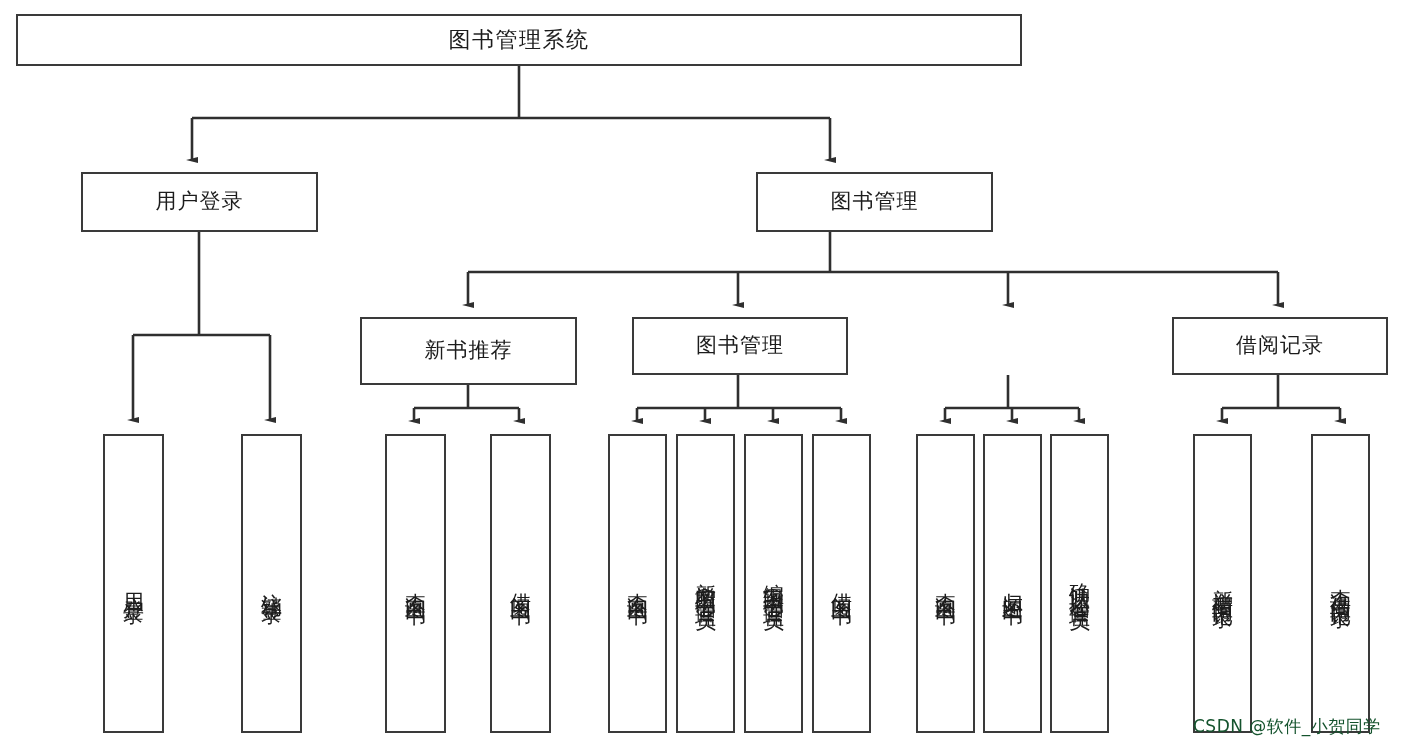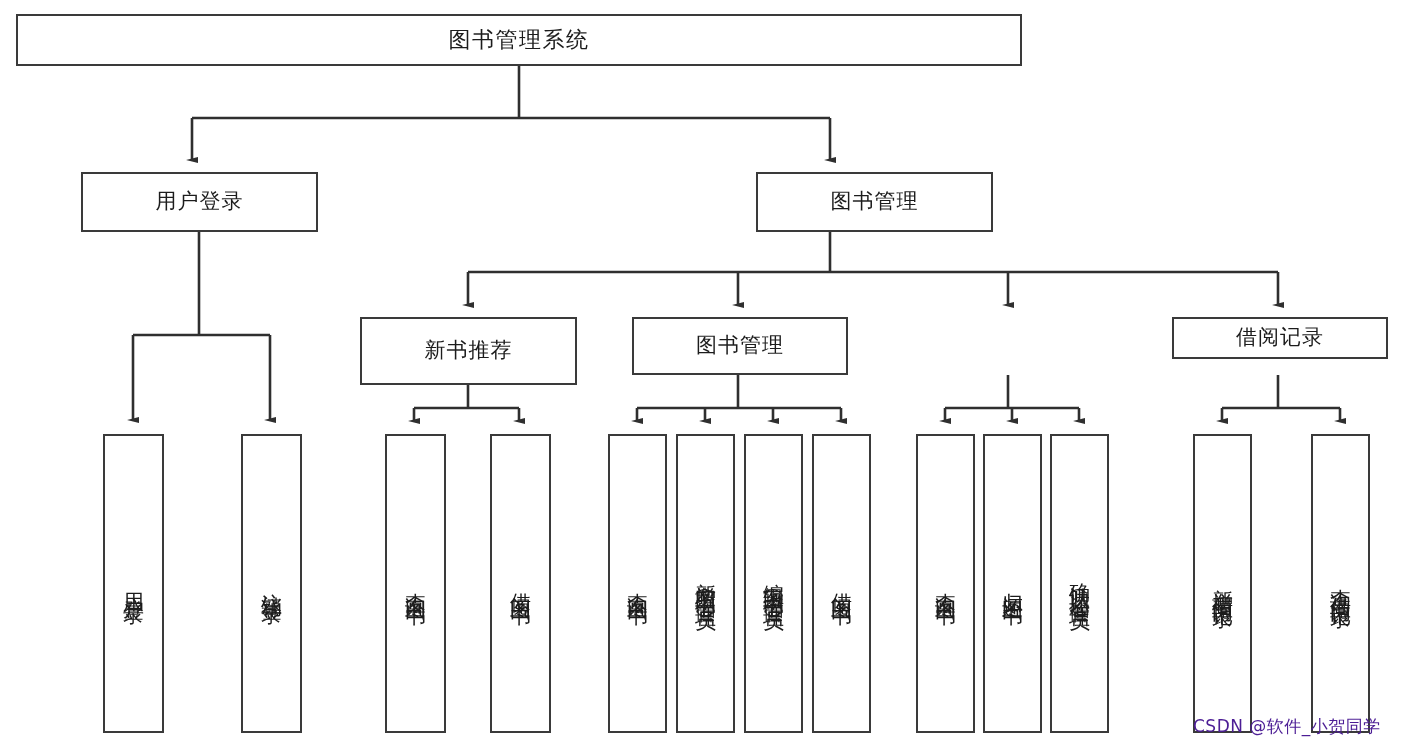--- a/index.html
+++ b/index.html
@@ -56,21 +56,21 @@
     justify-content: center;
     white-space: nowrap;
   }
   .node.vert .vtext {
     writing-mode: vertical-rl;
     text-orientation: upright;
     display: block;
   }
   .watermark {
     position: absolute;
-    color: #4c1d95;
+    color: #14532d;
     font-size: 17px;
     letter-spacing: 0.5px;
     white-space: nowrap;
     user-select: none;
   }
 </style>
 </head>
 <body>
 
 <div id="diagram-root">
@@ -135,21 +135,21 @@
   <div class="node horiz" style="left:712px; top:172px; width:237px; height:60px;margin-left:44px;">
     <span>图书管理</span>
   </div>
 
   <div class="node horiz" style="left:360px; top:317px; width:217px; height:68px;">
     <span>新书推荐</span>
   </div>
   <div class="node horiz" style="left:632px; top:317px; width:216px; height:58px;">
     <span>图书管理</span>
   </div>
-  <div class="node horiz" style="left:1172px; top:317px; width:216px; height:42px;">
+  <div class="node horiz" style="left:1172px; top:317px; width:216px; height:58px;">
     <span>借阅记录</span>
   </div>
 
   <div class="node vert" style="left:103px; top:434px; width:61px; height:299px;">
     <span class="vtext">用户登录</span>
   </div>
   <div class="node vert" style="left:241px; top:434px; width:61px; height:299px;">
     <span class="vtext">注销登录</span>
   </div>
 

